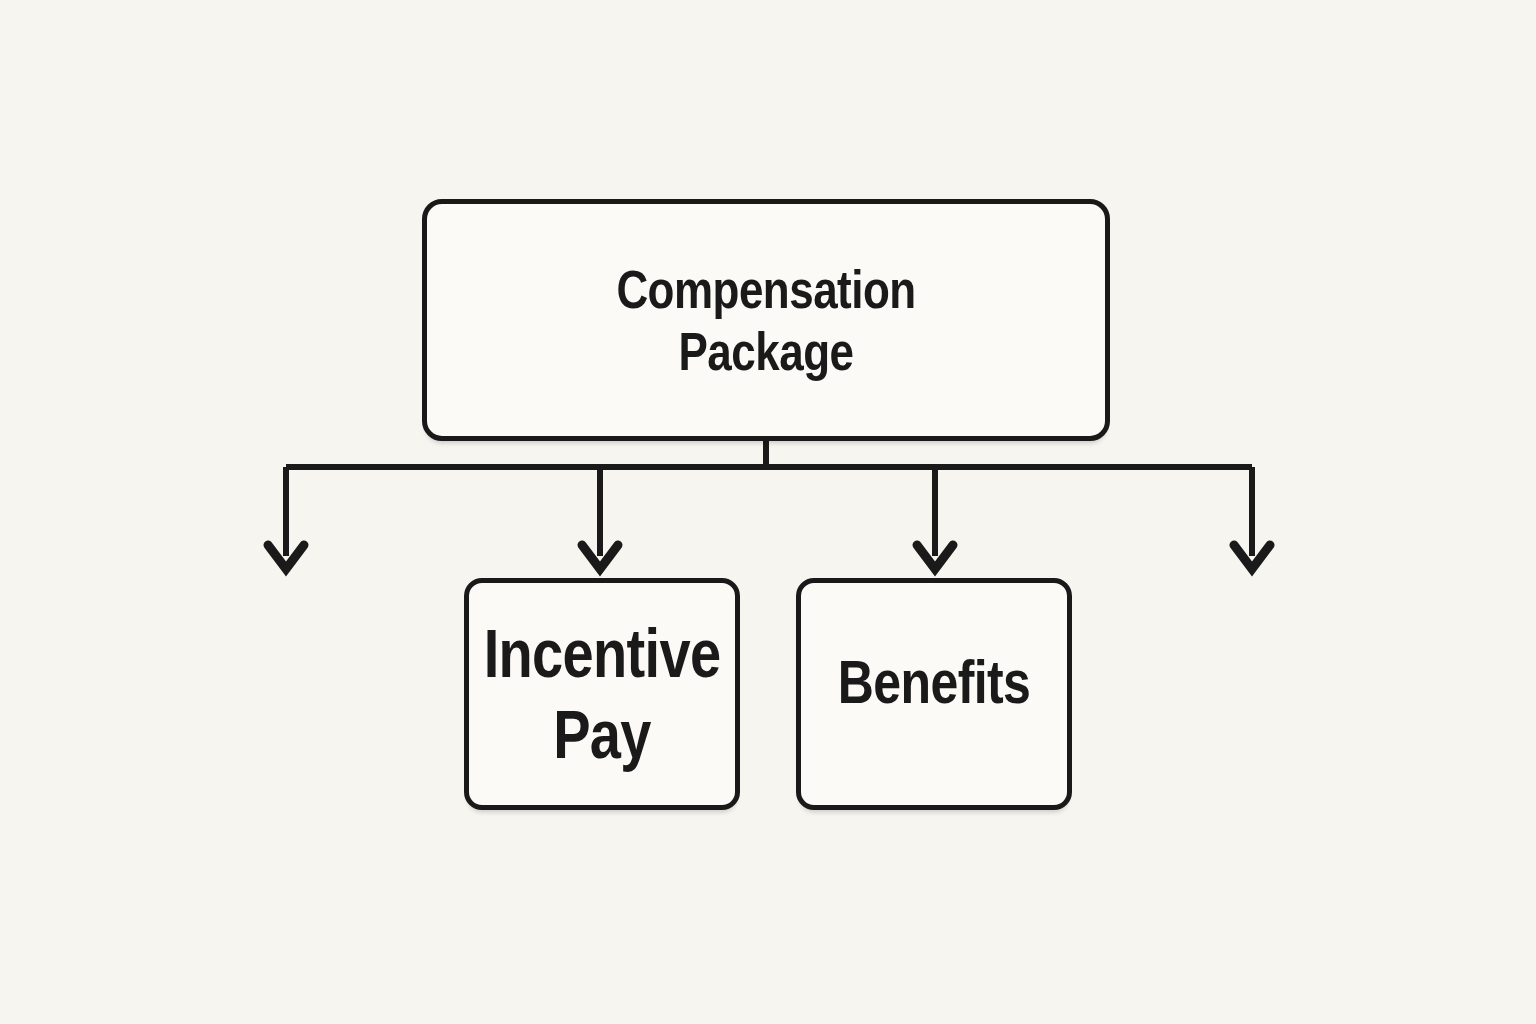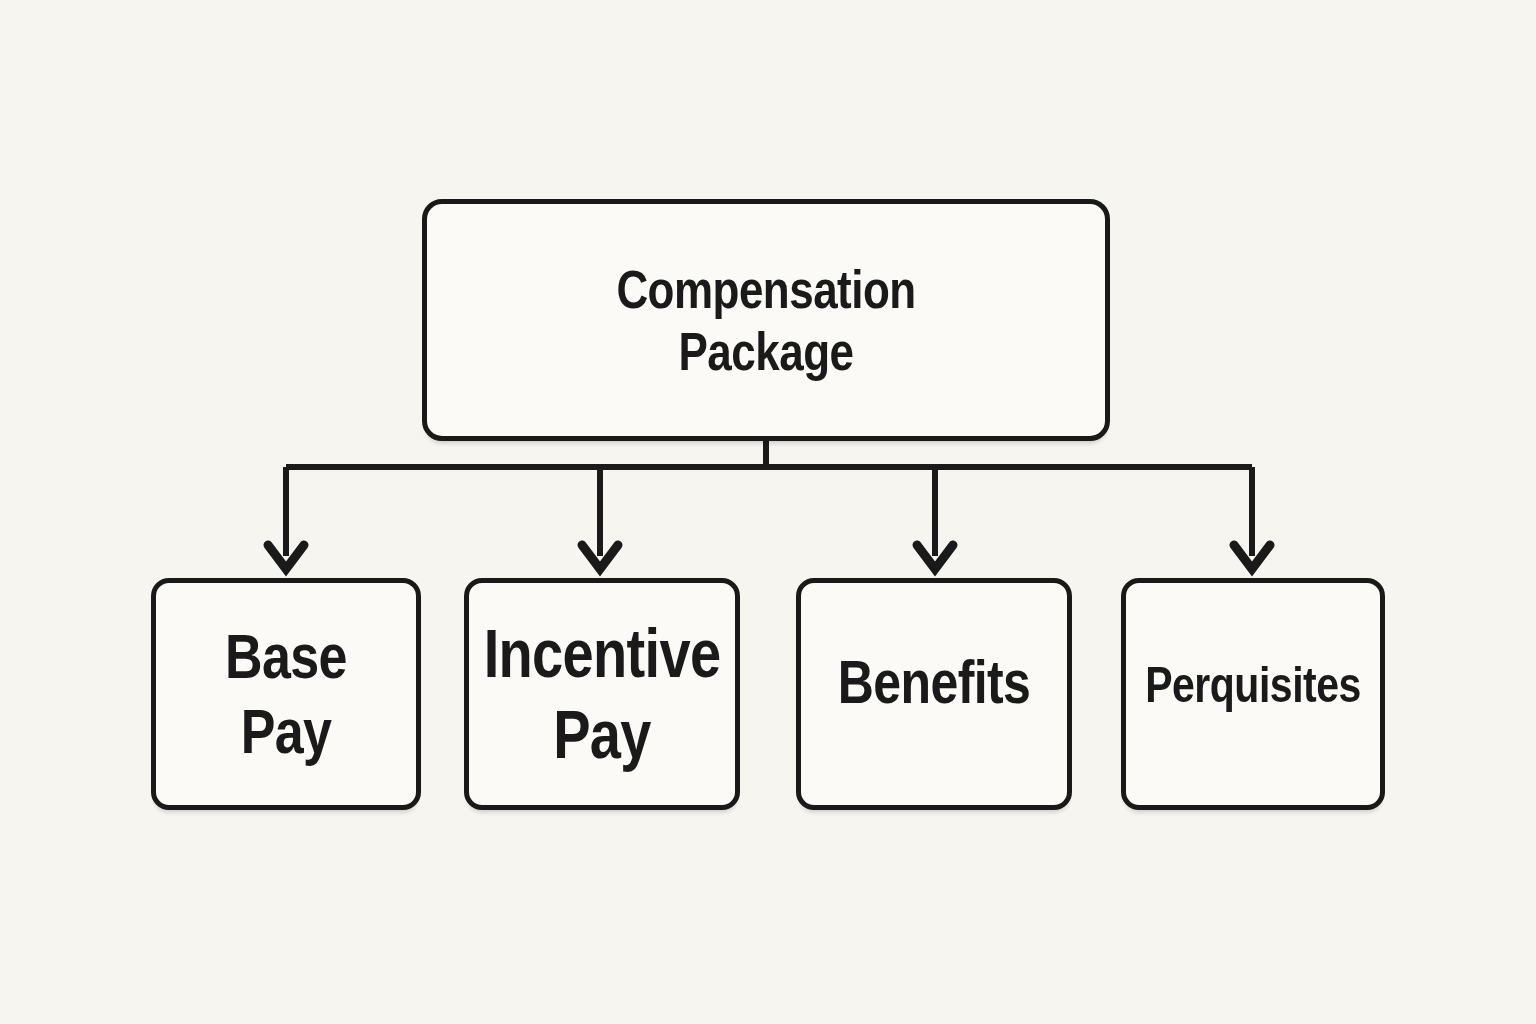--- a/index.html
+++ b/index.html
@@ -85,29 +85,23 @@
     <path d="M268 545 L286 569 L304 545" fill="none" stroke="#1a1a1a" stroke-width="9" stroke-linecap="round" stroke-linejoin="miter"></path>
     <path d="M582 545 L600 569 L618 545" fill="none" stroke="#1a1a1a" stroke-width="9" stroke-linecap="round" stroke-linejoin="miter"></path>
     <path d="M917 545 L935 569 L953 545" fill="none" stroke="#1a1a1a" stroke-width="9" stroke-linecap="round" stroke-linejoin="miter"></path>
     <path d="M1234 545 L1252 569 L1270 545" fill="none" stroke="#1a1a1a" stroke-width="9" stroke-linecap="round" stroke-linejoin="miter"></path>
   </svg>
 
   <div class="node node-root">
     <span class="label">Compensation Package</span>
   </div>
 
-  <div class="node node-child node-base-pay">
-    <span class="label">Base Pay</span>
-  </div>
 
   <div class="node node-child node-incentive-pay">
     <span class="label">Incentive Pay</span>
   </div>
 
   <div class="node node-child node-benefits">
     <span class="label">Benefits</span>
   </div>
 
-  <div class="node node-child node-perquisites">
-    <span class="label">Perquisites</span>
-  </div>
 
 </div>
 
 </body></html>

